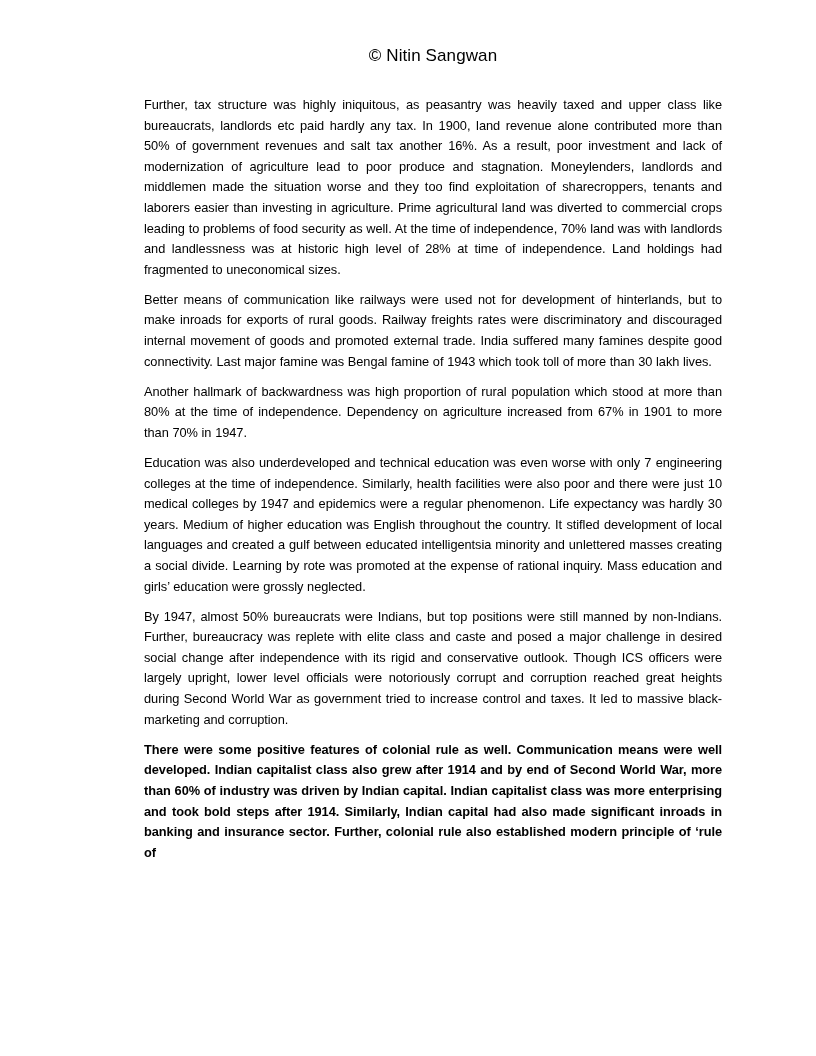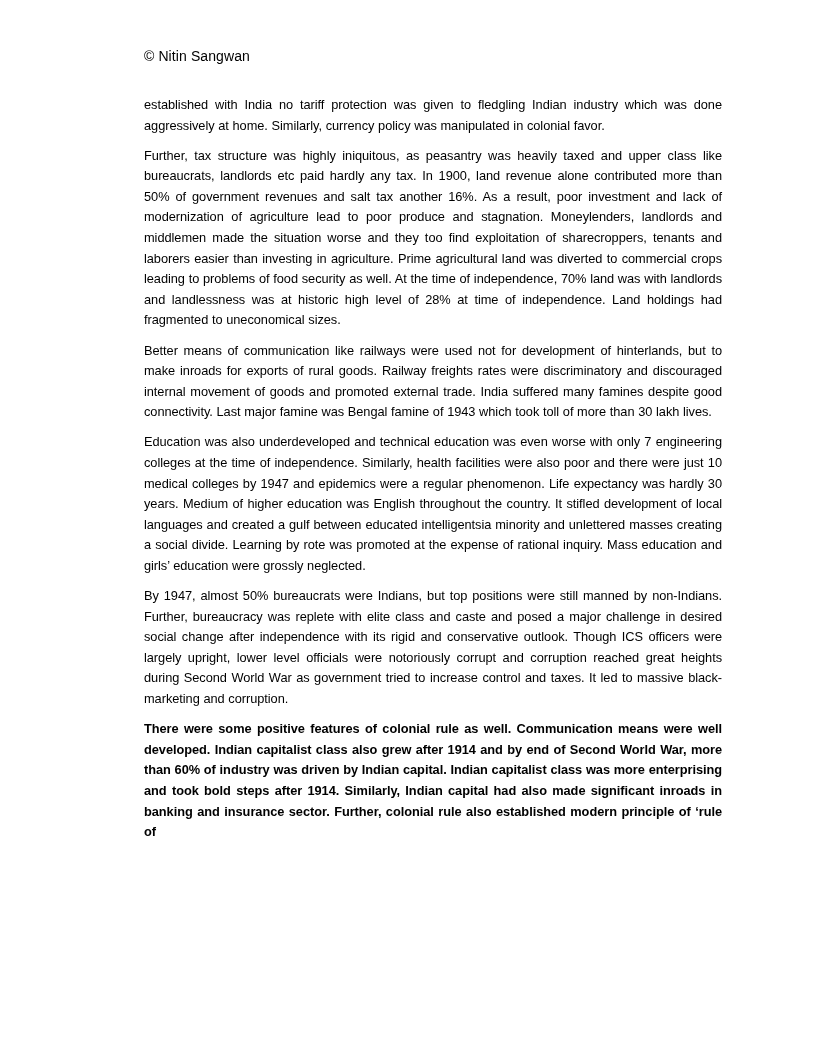--- a/index.html
+++ b/index.html
@@ -18,22 +18,22 @@
     height: 1056px;
     background: #ffffff;
     overflow: hidden;
     box-sizing: border-box;
   }
   .header {
     position: absolute;
     top: 48px;
     left: 144px;
     width: 578px;
-    text-align: left;
-    font-size: 14px;
+    text-align: center;
+    font-size: 17px;
     line-height: 16px;
     letter-spacing: 0.1px;
     color: #000000;
     white-space: nowrap;
   }
   .body-content {
     position: absolute;
     top: 95px;
     left: 144px;
     width: 578px;
@@ -57,21 +57,21 @@
 </head>
 <body>
 
 <div class="page">
 
   <div class="header">
     <span>© Nitin Sangwan</span>
   </div>
 
   <div class="body-content">
-    <p class="para">established with India no tariff protection was given to fledgling Indian industry which was done aggressively at home. Similarly, currency policy was manipulated in colonial favor.</p>
     <p class="para">Further, tax structure was highly iniquitous, as peasantry was heavily taxed and upper class like bureaucrats, landlords etc paid hardly any tax. In 1900, land revenue alone contributed more than 50% of government revenues and salt tax another 16%. As a result, poor investment and lack of modernization of agriculture lead to poor produce and stagnation. Moneylenders, landlords and middlemen made the situation worse and they too find exploitation of sharecroppers, tenants and laborers easier than investing in agriculture. Prime agricultural land was diverted to commercial crops leading to problems of food security as well. At the time of independence, 70% land was with landlords and landlessness was at historic high level of 28% at time of independence. Land holdings had fragmented to uneconomical sizes.</p>
     <p class="para">Better means of communication like railways were used not for development of hinterlands, but to make inroads for exports of rural goods. Railway freights rates were discriminatory and discouraged internal movement of goods and promoted external trade. India suffered many famines despite good connectivity. Last major famine was Bengal famine of 1943 which took toll of more than 30 lakh lives.</p>
+    <p class="para">Another hallmark of backwardness was high proportion of rural population which stood at more than 80% at the time of independence. Dependency on agriculture increased from 67% in 1901 to more than 70% in 1947.</p>
     <p class="para">Education was also underdeveloped and technical education was even worse with only 7 engineering colleges at the time of independence. Similarly, health facilities were also poor and there were just 10 medical colleges by 1947 and epidemics were a regular phenomenon. Life expectancy was hardly 30 years. Medium of higher education was English throughout the country. It stifled development of local languages and created a gulf between educated intelligentsia minority and unlettered masses creating a social divide. Learning by rote was promoted at the expense of rational inquiry. Mass education and girls’ education were grossly neglected.</p>
     <p class="para">By 1947, almost 50% bureaucrats were Indians, but top positions were still manned by non-Indians. Further, bureaucracy was replete with elite class and caste and posed a major challenge in desired social change after independence with its rigid and conservative outlook. Though ICS officers were largely upright, lower level officials were notoriously corrupt and corruption reached great heights during Second World War as government tried to increase control and taxes. It led to massive black-marketing and corruption.</p>
     <p class="para">There were some positive features of colonial rule as well. Communication means were well developed. Indian capitalist class also grew after 1914 and by end of Second World War, more than 60% of industry was driven by Indian capital. Indian capitalist class was more enterprising and took bold steps after 1914. Similarly, Indian capital had also made significant inroads in banking and insurance sector. Further, colonial rule also established modern principle of ‘rule of</p>
   </div>
 
 </div>
 
 </body></html>

